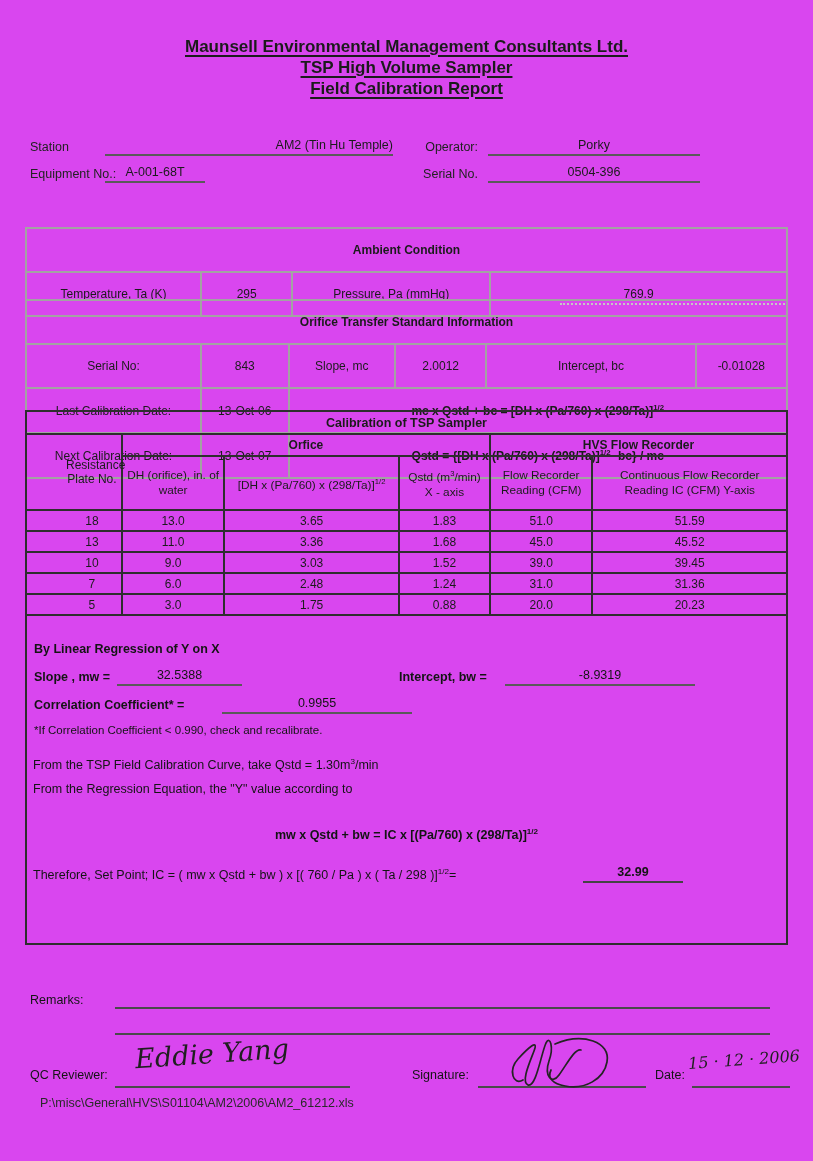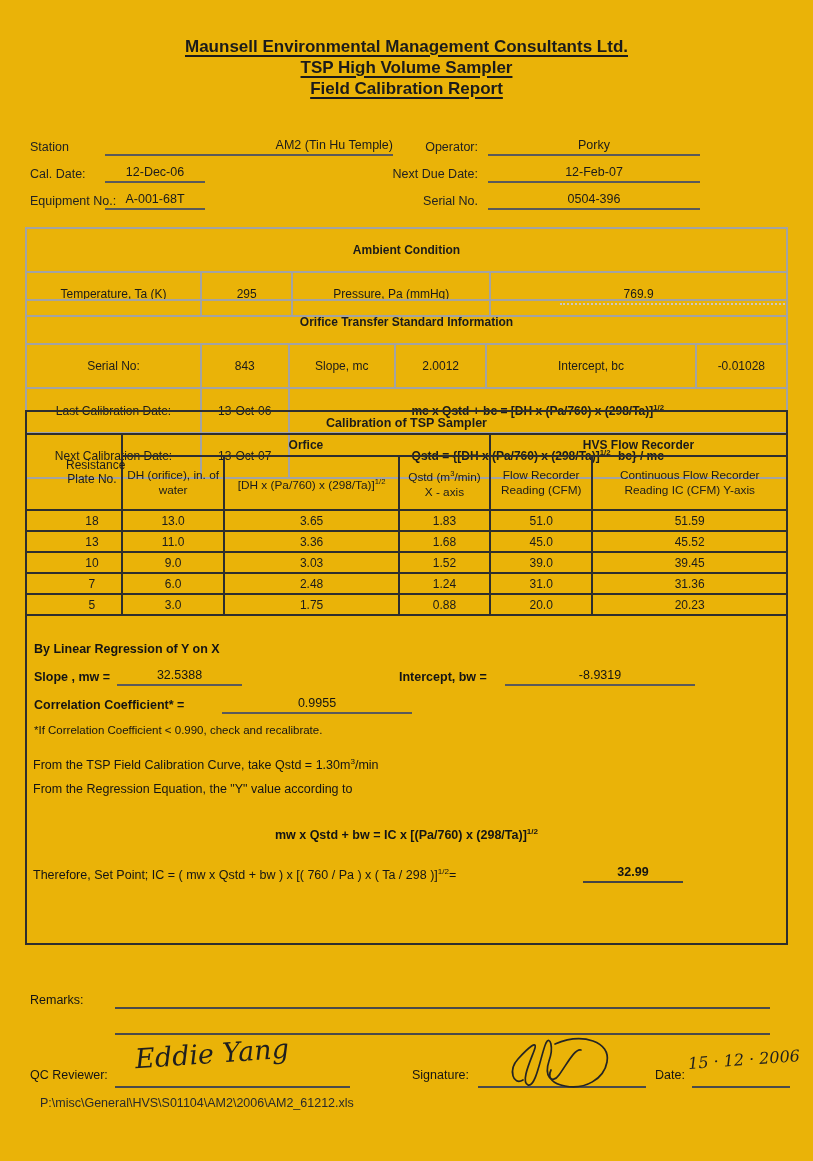--- a/index.html
+++ b/index.html
@@ -1,17 +1,17 @@
 <!DOCTYPE html>
 <html><head>
 <meta charset="utf-8">
 <style>
   * { margin:0; padding:0; box-sizing:border-box; }
   body { background:#ffffff; font-family:"Liberation Sans", sans-serif; color:#141414; }
-  .page { position:relative; width:813px; height:1161px; background:#eab308; overflow:hidden; }
+  .page { position:relative; width:813px; height:1161px; background:#d946ef; overflow:hidden; }
 
   
   .title-block { position:absolute; top:36px; left:0; width:100%; text-align:center; }
   .title-block div { font-weight:bold; font-size:17px; line-height:21px;
     text-decoration:underline; text-decoration-thickness:2px; text-underline-offset:3px; color:#1b1b1b; }
 
   
   .info { position:absolute; top:136px; left:0; width:100%; }
   .info-row { position:relative; height:27px; font-size:12.5px; }
   .info-row .lbl { position:absolute; left:30px; top:4px; color:#222; }
@@ -90,26 +90,20 @@
     <div>TSP High Volume Sampler</div>
     <div>Field Calibration Report</div>
   </div>
 
   <div class="info">
     <div class="info-row">
       <span class="lbl">Station</span>
       <span class="u-val v-station">AM2 (Tin Hu Temple)</span>
       <span class="lbl-r">Operator:</span>
       <span class="u-val v-right">Porky</span>
-    </div>
-    <div class="info-row">
-      <span class="lbl">Cal. Date:</span>
-      <span class="u-val v-small">12-Dec-06</span>
-      <span class="lbl-r">Next Due Date:</span>
-      <span class="u-val v-right">12-Feb-07</span>
     </div>
     <div class="info-row">
       <span class="lbl">Equipment No.:</span>
       <span class="u-val v-small">A-001-68T</span>
       <span class="lbl-r">Serial No.</span>
       <span class="u-val v-right">0504-396</span>
     </div>
   </div>
 
   <table class="doc amb">

